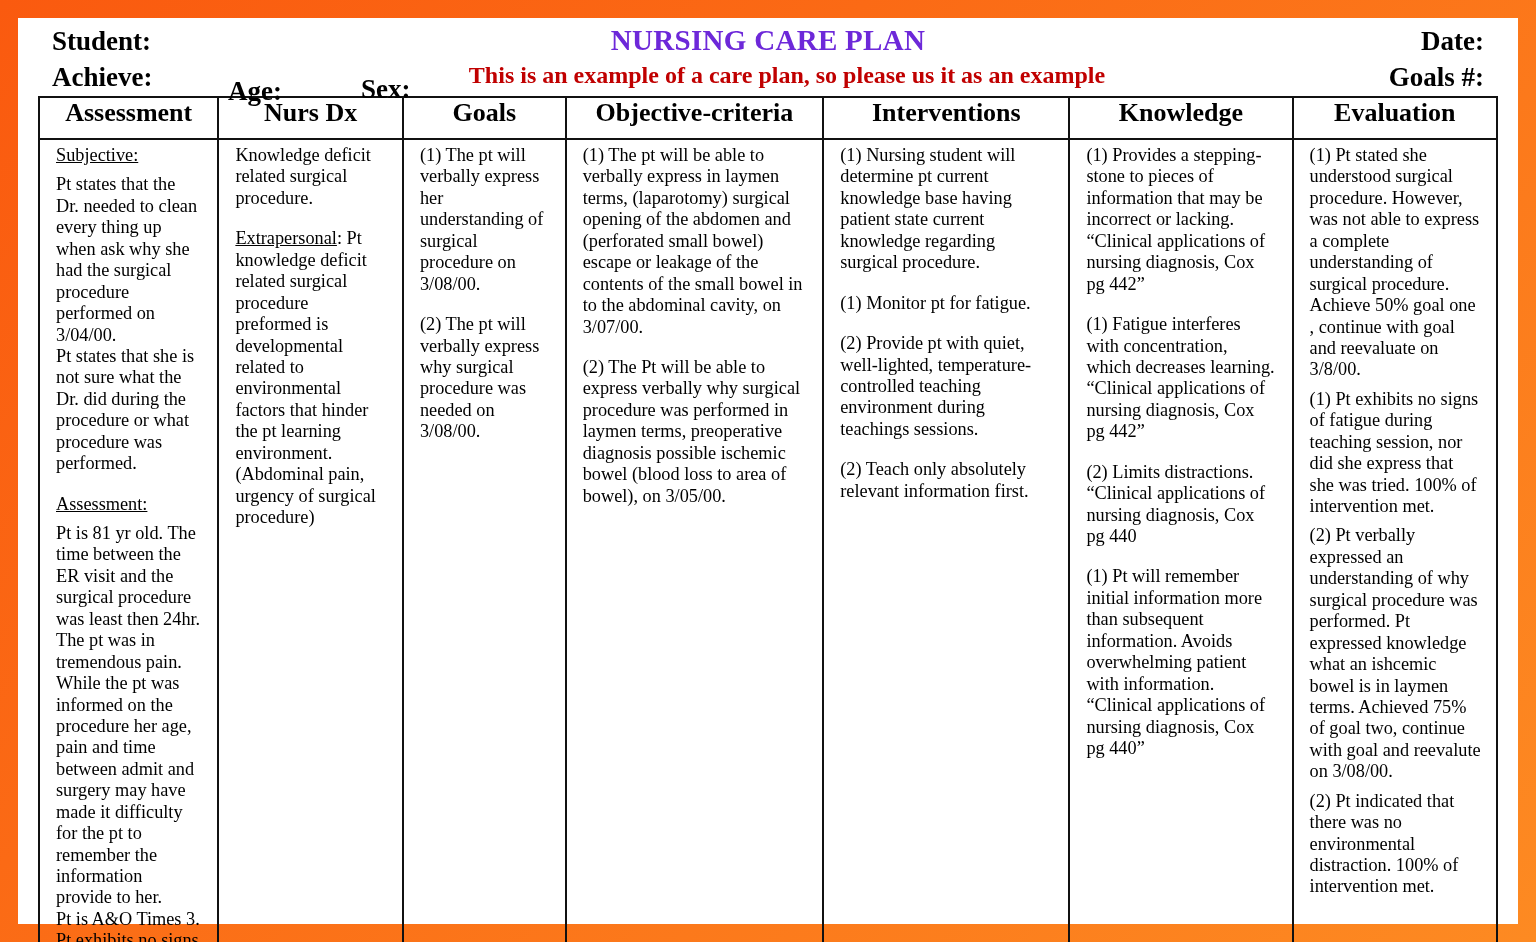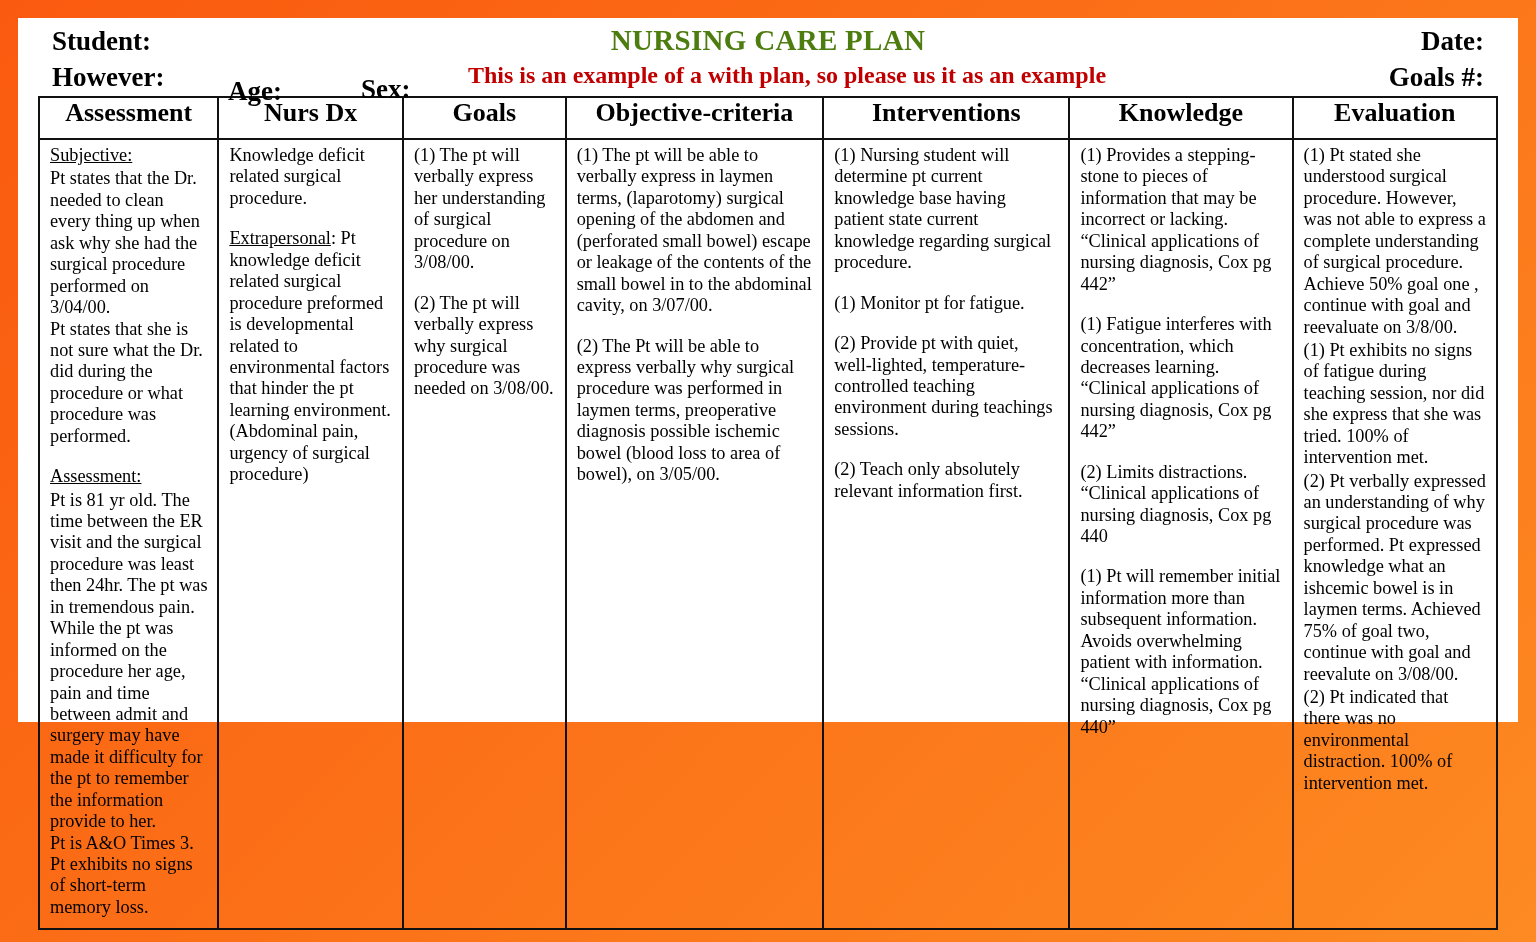--- a/index.html
+++ b/index.html
@@ -11,21 +11,21 @@
     height: 942px;
     overflow: hidden;
     background: linear-gradient(135deg, #fa5a0f 0%, #fb6a15 35%, #fd8a22 100%);
     font-family: "Liberation Serif", "DejaVu Serif", serif;
   }
   .page {
     position: absolute;
     left: 18px;
     top: 18px;
     width: 1500px;
-    height: 704px;
+    height: 906px;
     background: #ffffff;
     box-sizing: border-box;
     padding: 0;
   }
 
   
   .header {
     position: relative;
     height: 78px;
     padding: 0 18px;
@@ -47,21 +47,21 @@
     white-space: nowrap;
   }
   .doc-title {
     position: absolute;
     left: 0;
     right: 0;
     text-align: center;
     font-weight: bold;
     font-size: 29px;
     letter-spacing: 0.3px;
-    color: #4d7c0f;
+    color: #6d28d9;
     white-space: nowrap;
   }
   .subtitle-note {
     position: absolute;
     left: 0;
     right: 0;
     text-align: center;
     font-weight: bold;
     font-size: 24px;
     color: #c00000;
@@ -101,21 +101,21 @@
     line-height: 1.05;
   }
   .care-table td {
     padding: 5px 7px 8px 8px;
     font-size: 18.3px;
     line-height: 1.172;
     height: 748px;
   }
   .cell-inner { display: block; }
   .para {
-    margin: 2px;
+    margin: 8px;
     white-space: pre-wrap;
     word-wrap: break-word;
   }
   .para.gap { margin-top: 19px; }
   .para.nogap { margin-top: 0; }
   .u { text-decoration: underline; }
 
   
   col.c-assessment { width: 172px; }
   col.c-nursdx     { width: 177px; }
@@ -130,24 +130,24 @@
 
 <div class="page">
 
   <div class="header">
     <div class="hdr-row1">
       <span class="lbl" id="h-student">Student:</span>
       <span class="doc-title" id="t-title">NURSING CARE PLAN</span>
       <span class="lbl" id="h-date">Date:</span>
     </div>
     <div class="hdr-row2">
-      <span class="lbl" id="h-client">However:</span>
+      <span class="lbl" id="h-client">Achieve:</span>
       <span class="lbl" id="h-age">Age:</span>
       <span class="lbl" id="h-sex">Sex:</span>
-      <span class="subtitle-note" id="t-note">This is an example of a with plan, so please us it as an example</span>
+      <span class="subtitle-note" id="t-note">This is an example of a care plan, so please us it as an example</span>
       <span class="lbl" id="h-room">Goals #:</span>
     </div>
   </div>
 
   <table class="care-table">
     <colgroup>
       <col class="c-assessment">
         <col class="c-nursdx">
         <col class="c-goals">
       <col class="c-objective">

